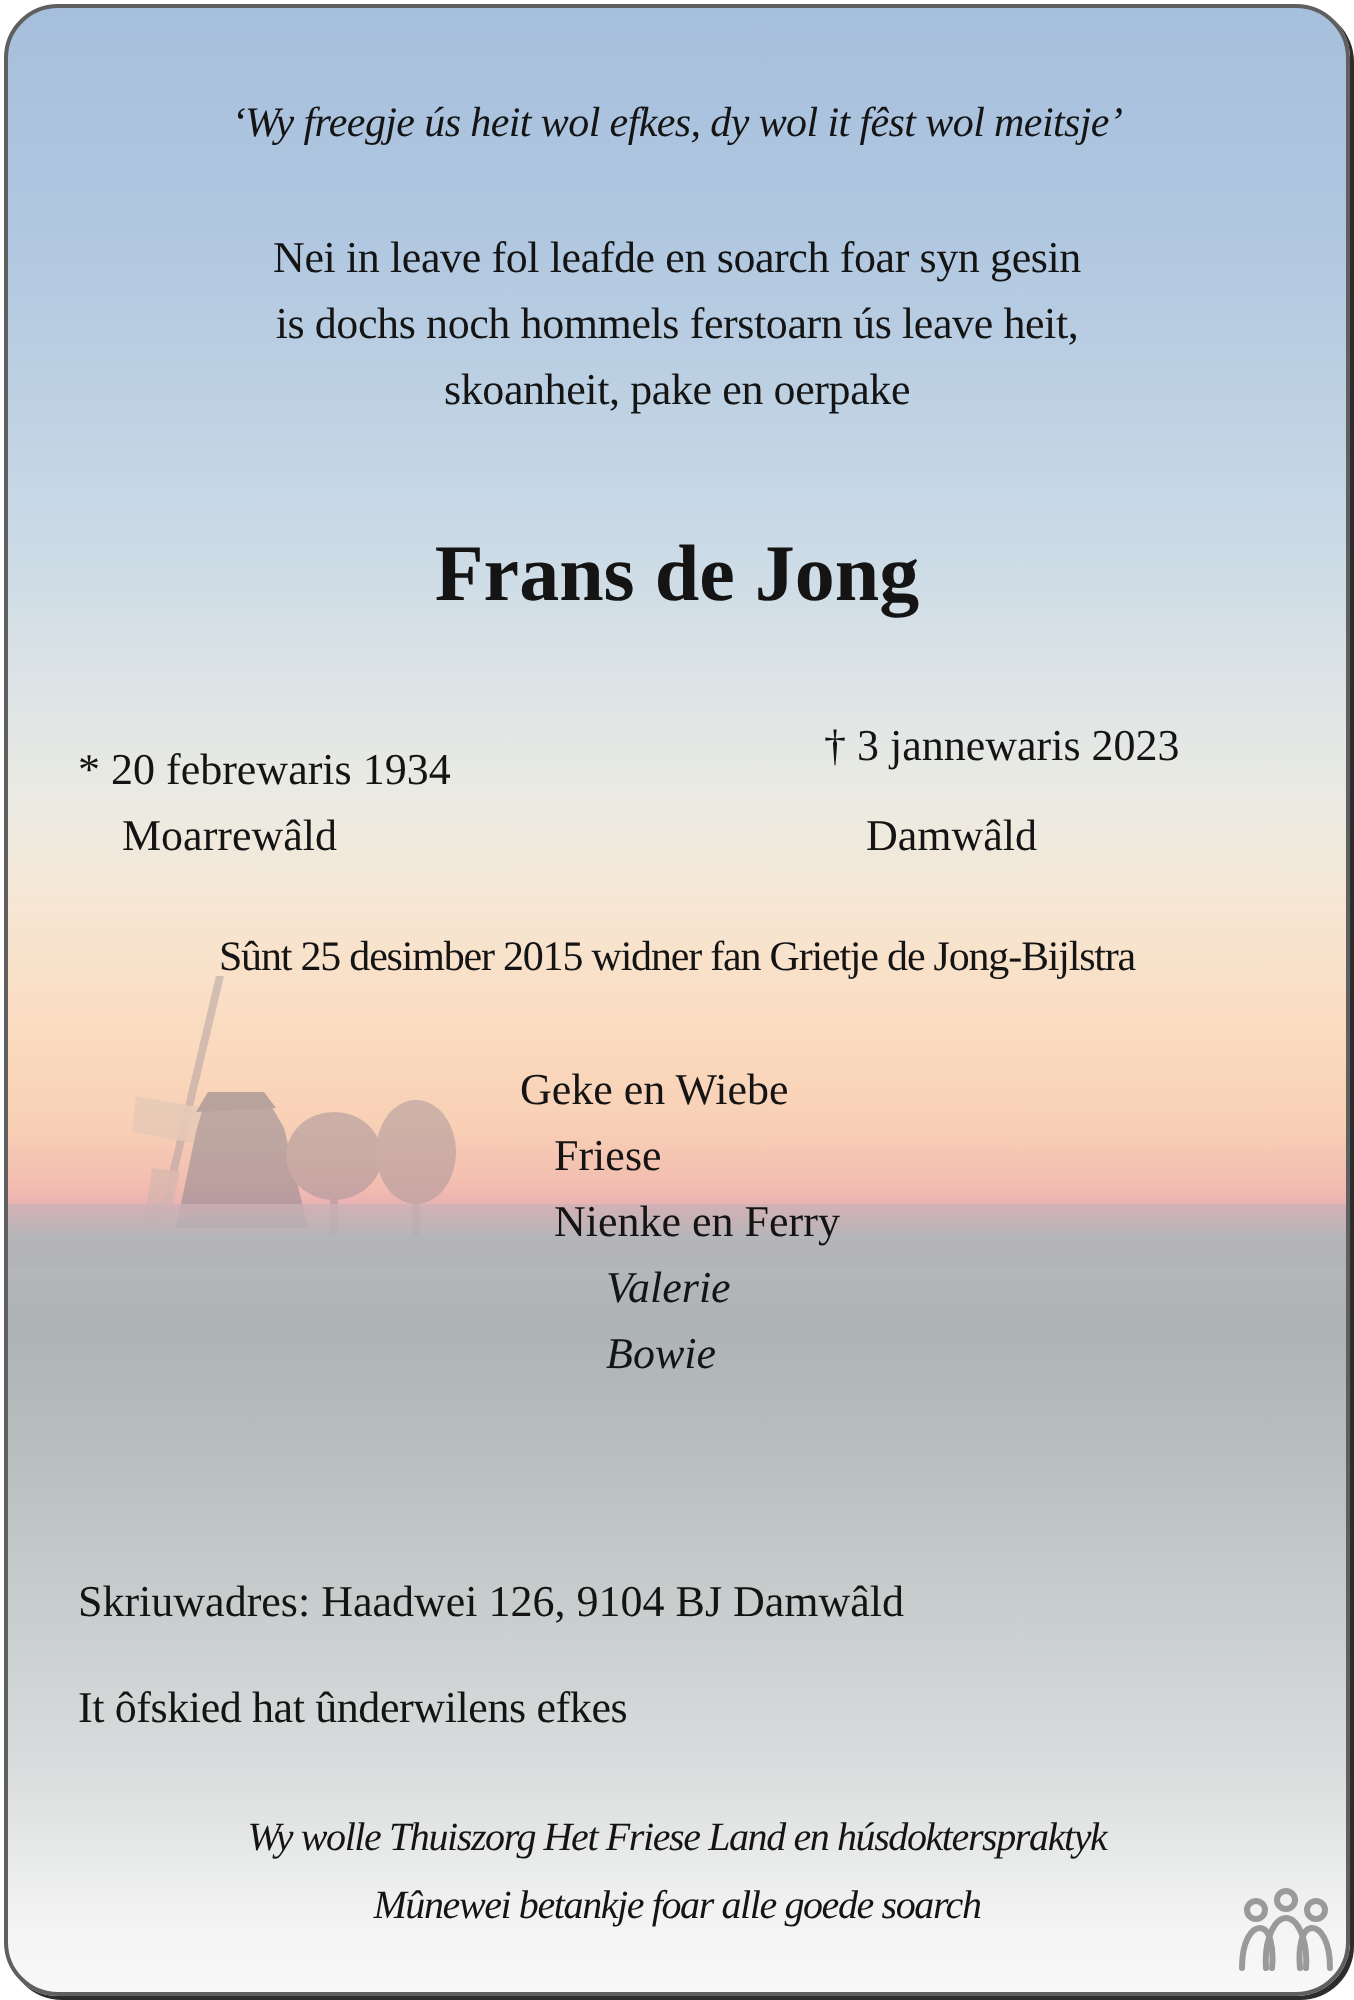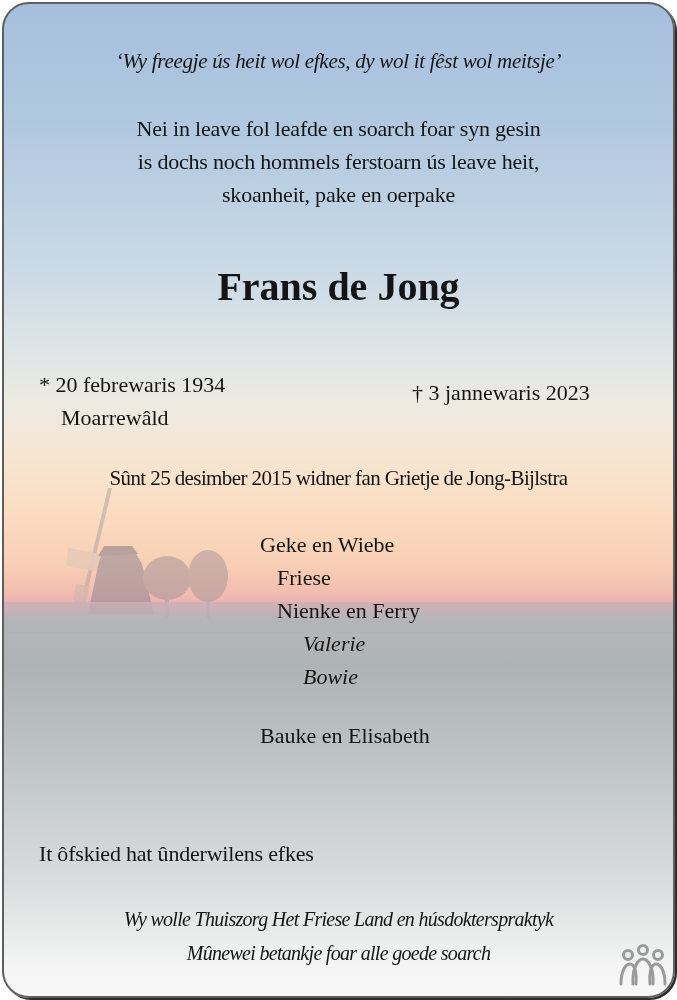--- a/index.html
+++ b/index.html
@@ -64,21 +64,21 @@
       letter-spacing: -0.3px;
     }
     .intro { top: 108px; font-size: 22px; line-height: 33px; letter-spacing: -0.2px; }
     .name {
       top: 258px;
       font-size: 40px;
       font-weight: bold;
       line-height: 50px;
     }
     .born { left: 35px; top: 364px; }
-    .died { left: 408px; top: 372px; }
+    .died { left: 408px; top: 352px; }
     .place-born { left: 57px; top: 397px; }
     .place-died { left: 429px; top: 397px; }
     .widower { top: 458px; font-size: 21px; letter-spacing: -0.6px; }
     .fam { left: 256px; }
     .fam1 { left: 273px; }
     .fam2 { left: 299px; }
     .addr { left: 35px; top: 780px; }
     .farewell { left: 35px; top: 833px; letter-spacing: -0.2px; }
     .thanks { top: 898px; font-size: 20px; line-height: 34px; letter-spacing: -0.7px; }
     .logo {
@@ -126,30 +126,31 @@
 
   <div class="t born">
     <span>*</span>
     <span>20 febrewaris 1934</span>
   </div>
   <div class="t died">
     <span>†</span>
     <span>3 jannewaris 2023</span>
   </div>
   <div class="t place-born">Moarrewâld</div>
+  <div class="t place-died">Damwâld</div>
 
   <div class="t center widower">Sûnt 25 desimber 2015 widner fan Grietje de Jong-Bijlstra</div>
 
   <div class="t fam" style="top:524px">Geke en Wiebe</div>
   <div class="t fam1" style="top:557px">Friese</div>
   <div class="t fam1" style="top:590px">Nienke en Ferry</div>
   <div class="t fam2 italic" style="top:623px">Valerie</div>
   <div class="t fam2 italic" style="top:656px">Bowie</div>
-  <div class="t fam" style="top:715px">Bauke en Elisabeth</div>
 
+  <div class="t addr">Skriuwadres: Haadwei 126, 9104 BJ Damwâld</div>
   <div class="t farewell">It ôfskied hat ûnderwilens efkes</div>
 
   <div class="t center italic thanks">
     <div>Wy wolle Thuiszorg Het Friese Land en húsdokterspraktyk</div>
     <div>Mûnewei betankje foar alle goede soarch</div>
   </div>
 
   <svg class="logo" viewBox="0 0 50 44">
     <g fill="none" stroke="#9a9a9a" stroke-width="3" stroke-linecap="round">
       <circle cx="10" cy="11" r="4.5"></circle>

